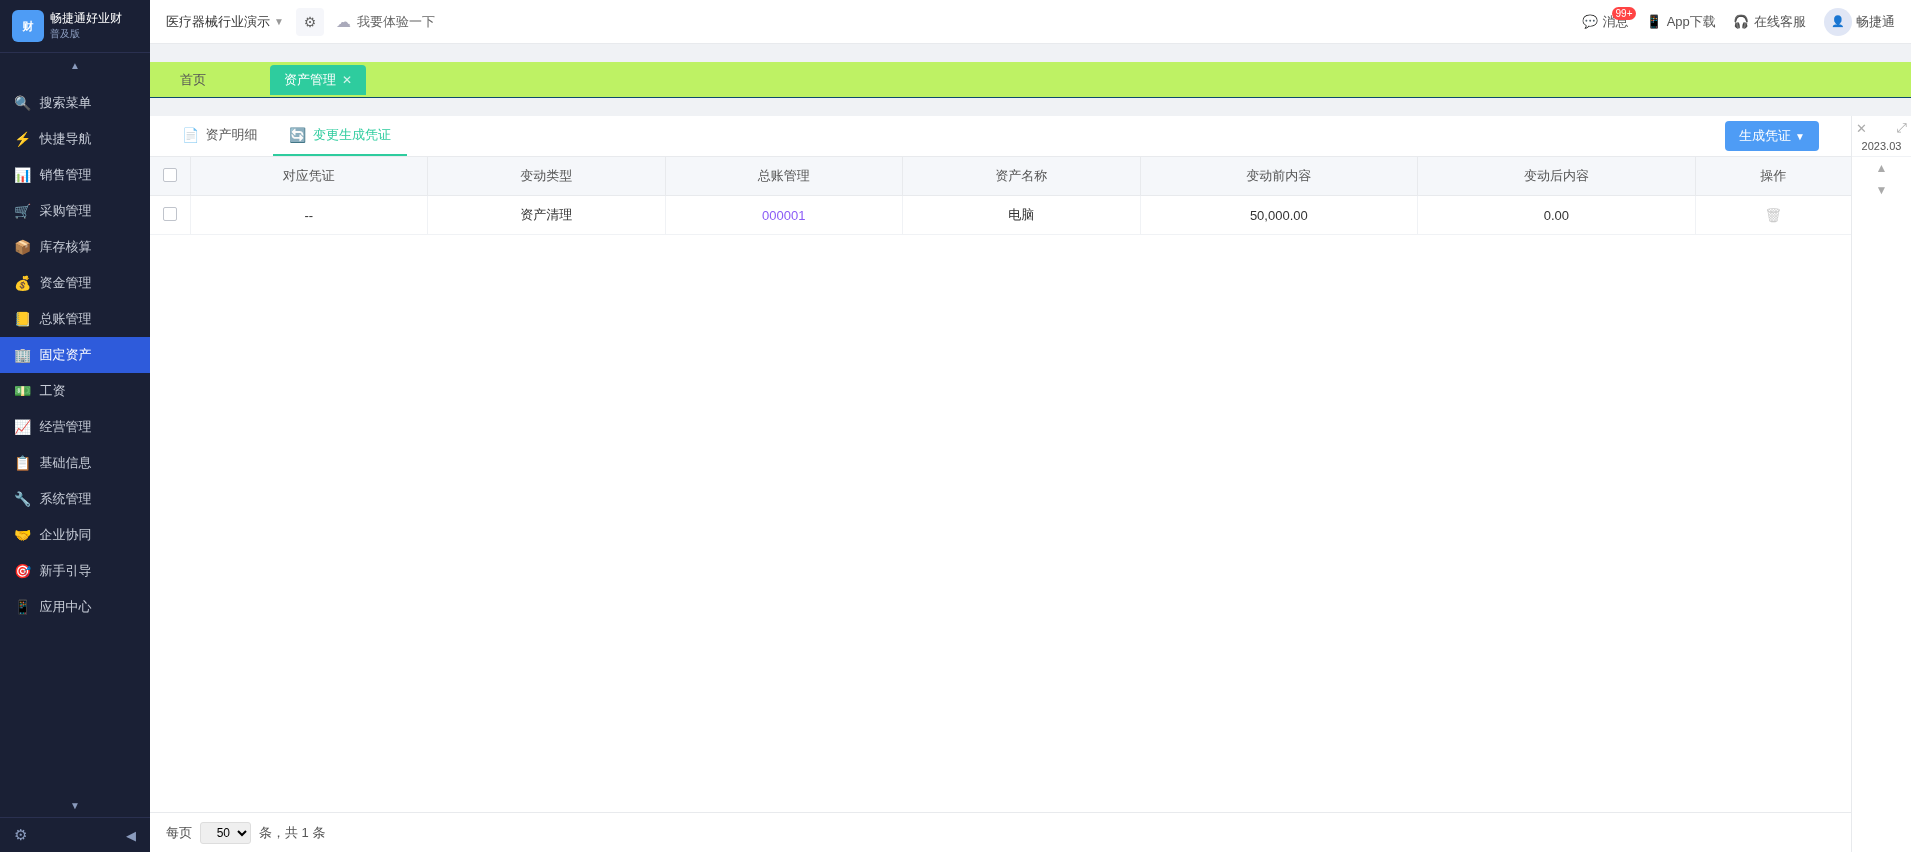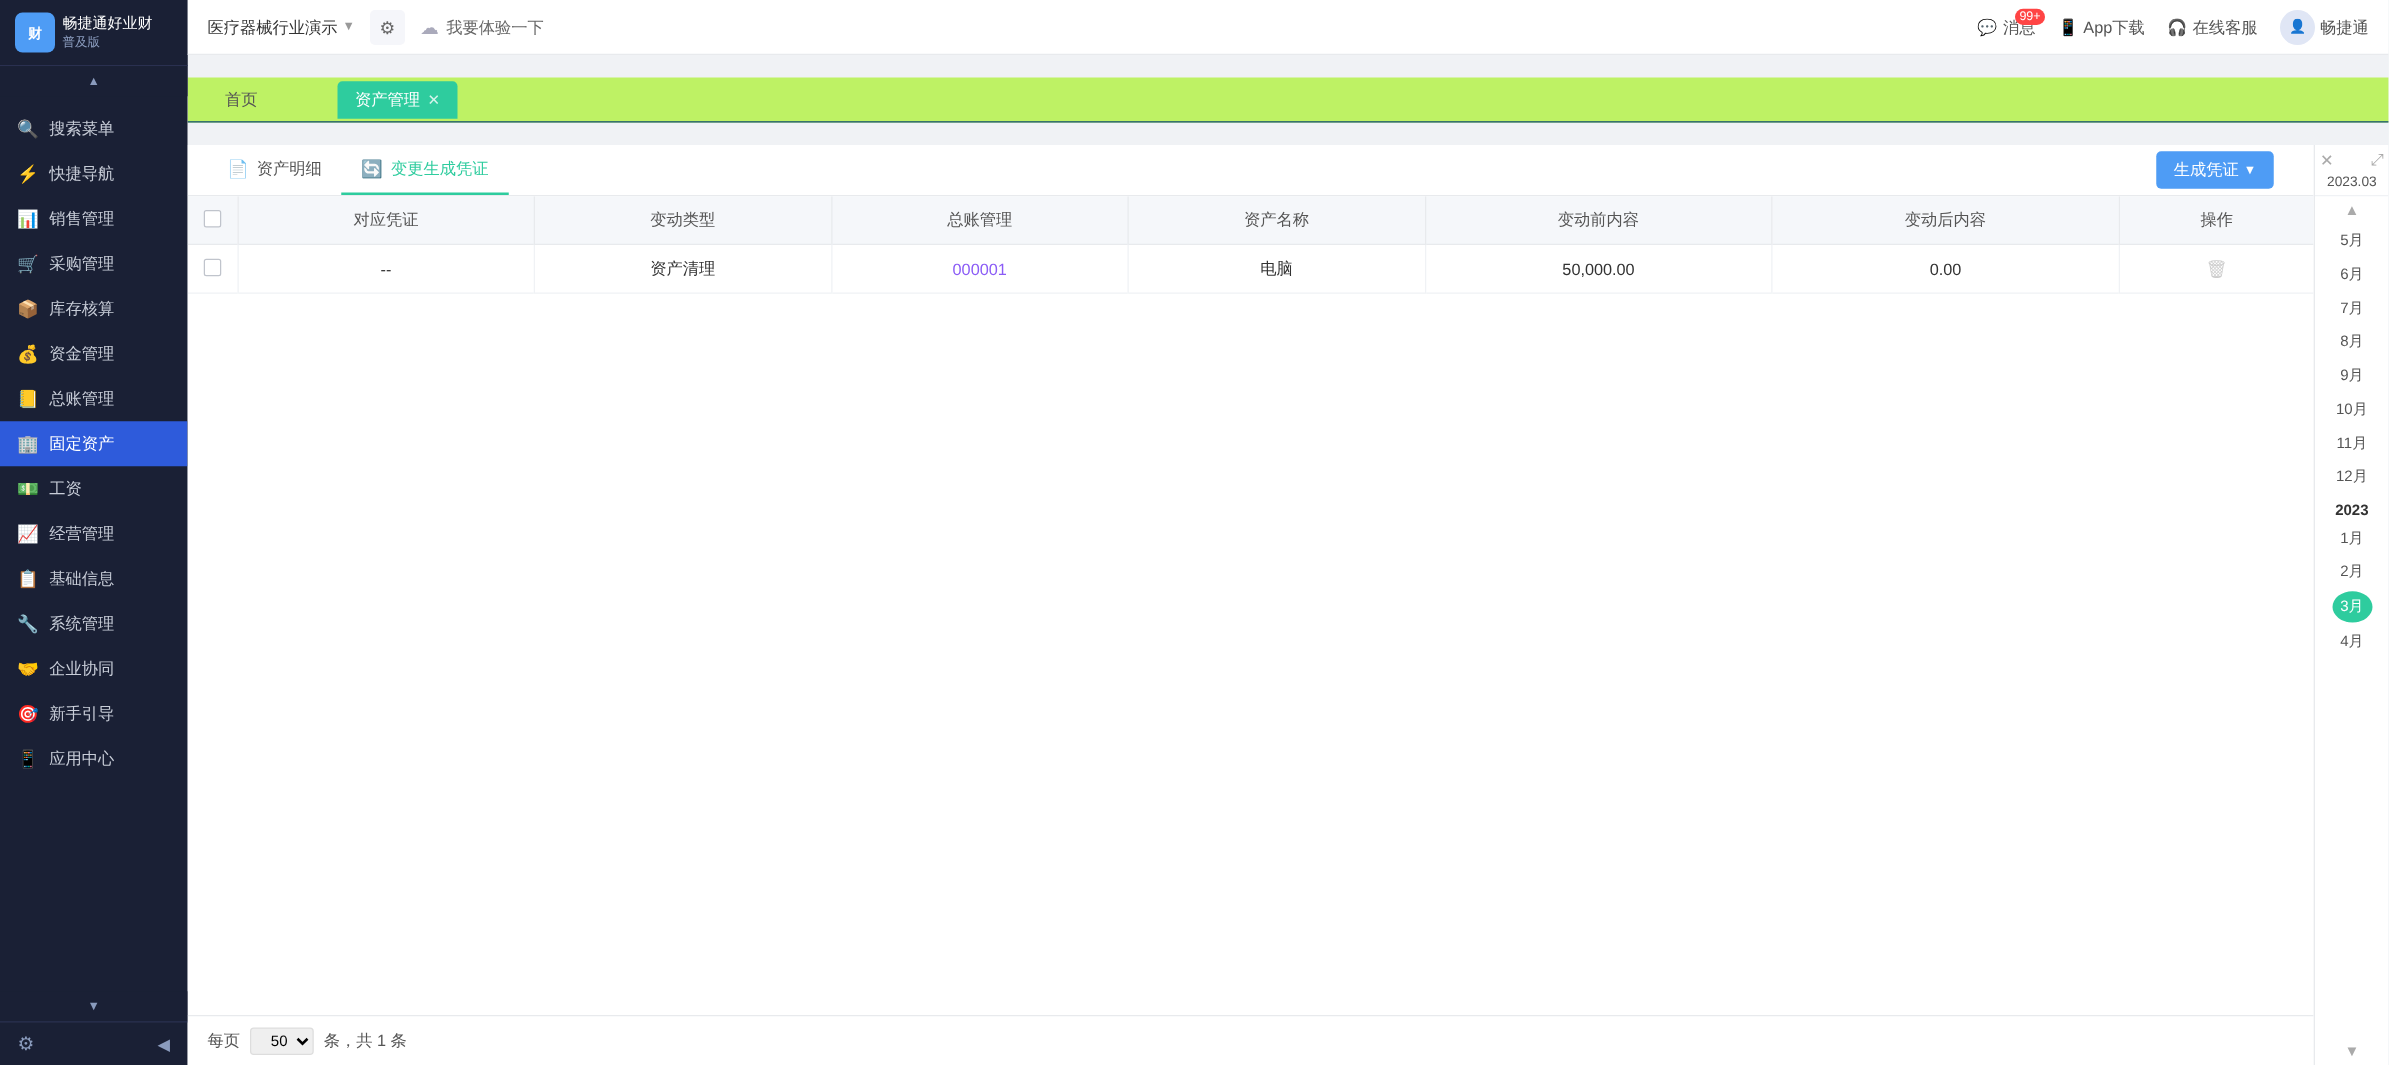--- a/index.html
+++ b/index.html
@@ -455,31 +455,16 @@
 
     </div>
 
     <div class="calendar-panel">
       <div style="display:flex;align-items:center;justify-content:space-between;width:100%;padding:4px 4px 0;">
         <span style="color:#aaa;cursor:pointer;font-size:13px;">✕</span>
         <span style="color:#aaa;cursor:pointer;font-size:13px;">⤢</span>
       </div>
       <div class="calendar-panel-header">2023.03</div>
       <div class="calendar-scroll-up">▲</div>
-      <div class="calendar-months" id="calendar-months-list">
-          <div class="cal-month">5月</div>
-          <div class="cal-month">6月</div>
-          <div class="cal-month">7月</div>
-          <div class="cal-month">8月</div>
-          <div class="cal-month">9月</div>
-          <div class="cal-month">10月</div>
-          <div class="cal-month">11月</div>
-          <div class="cal-month">12月</div>
-          <div class="cal-month year-label">2023</div>
-          <div class="cal-month">1月</div>
-          <div class="cal-month">2月</div>
-          <div class="cal-month active">3月</div>
-          <div class="cal-month">4月</div>
-        </div>
       <div class="calendar-scroll-down">▼</div>
     </div>
   </div>
 </div>
 
 </body></html>

